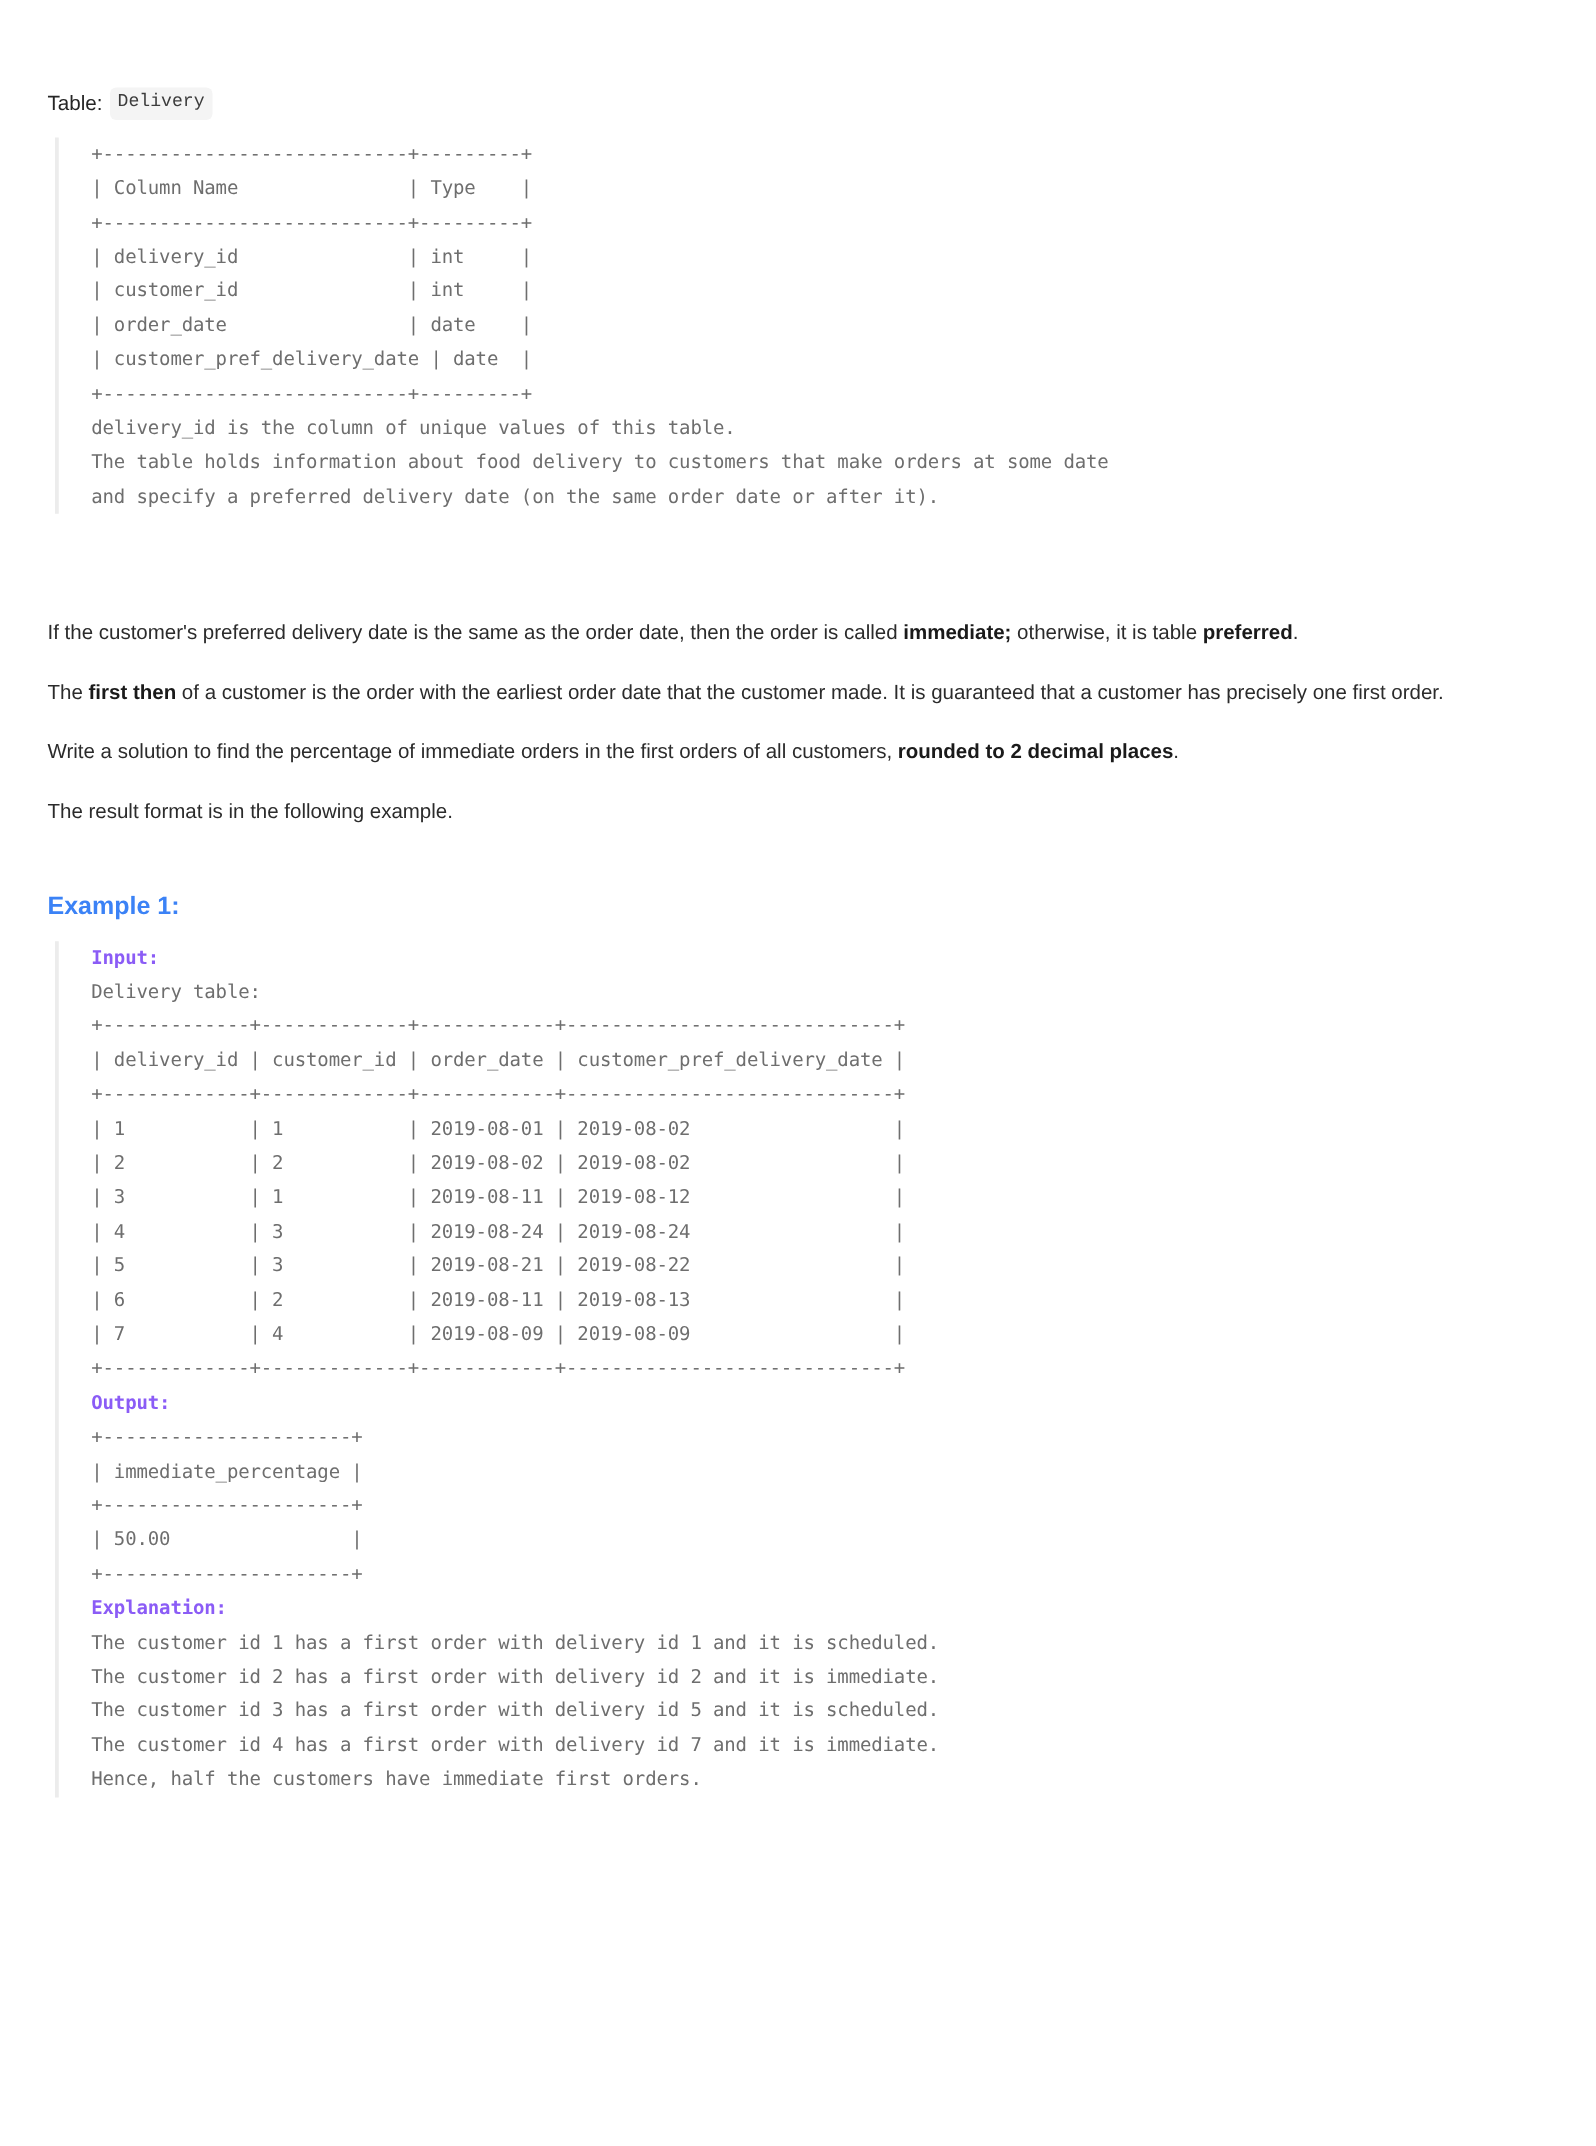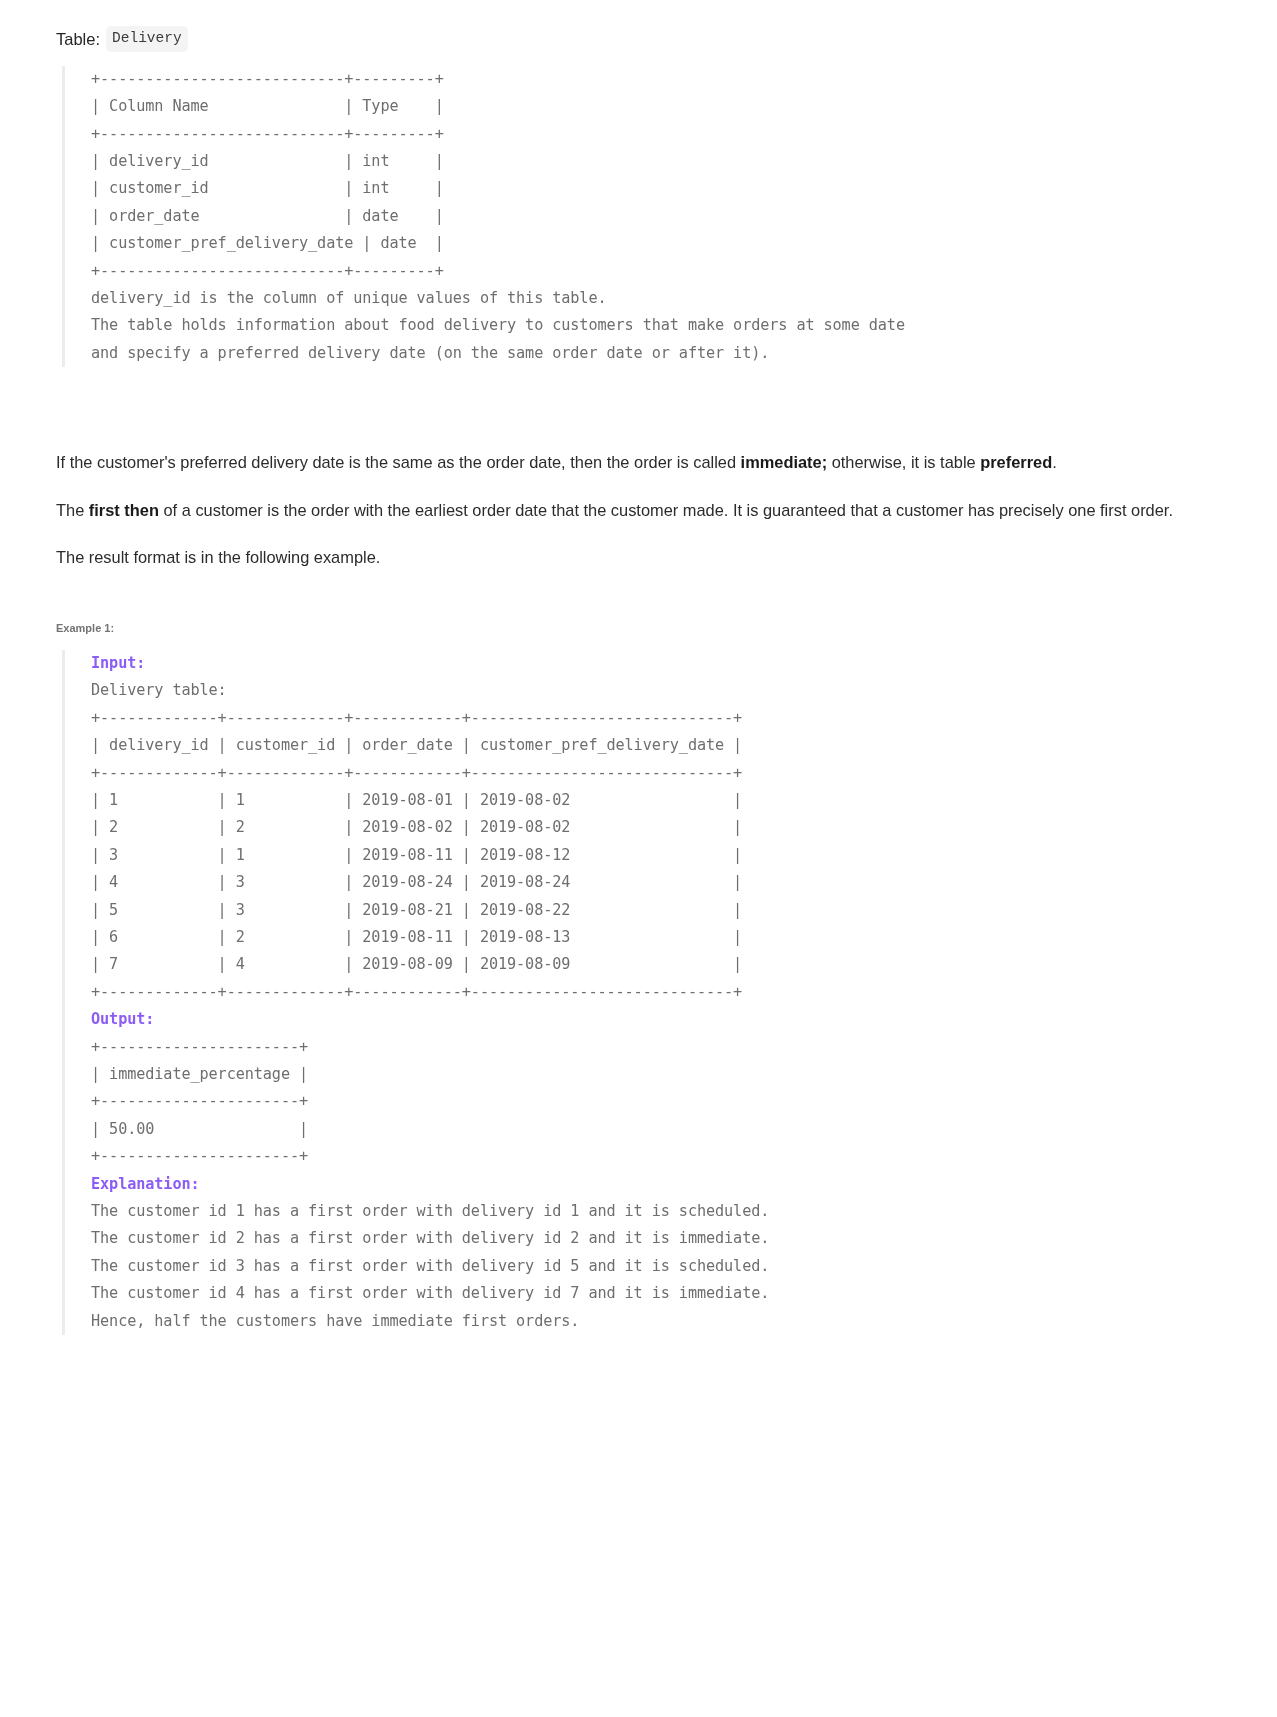--- a/index.html
+++ b/index.html
@@ -9,22 +9,23 @@
   }
   body {
     width: 1277px;
     min-height: 1717px;
     font-family: "Liberation Sans", sans-serif;
     color: #262626;
     -webkit-font-smoothing: antialiased;
   }
 
   .page {
-    padding: 26px 38px 30px 56px;
+    padding: 26px 38px 30px 38px;
     box-sizing: border-box;
+    margin-top: 44px;
   }
 
   
   .table-heading {
     font-size: 16.5px;
     color: #262626;
     line-height: 1.5;
     margin: 0 0 14px 0;
     display: flex;
     align-items: center;
@@ -67,23 +68,23 @@
     color: #2b2b2b;
     margin: 0 0 21px 0;
     max-width: 1128px;
   }
   .prose b { font-weight: bold; color: #1a1a1a; text-align: right; }
 
   .spacer-lg { height: 56px; }
   .spacer-md { height: 30px; }
 
   .example-title {
-    font-size: 11px;
+    font-size: 20px;
     font-weight: bold;
-    color: #737373;
+    color: #3b82f6;
     margin: 0 0 16px 0;
   }
 </style>
 </head>
 <body>
 
 <div class="page">
 
   <div class="table-heading">
     <span>Table:</span>
@@ -103,20 +104,21 @@
 The table holds information about food delivery to customers that make orders at some date
 and specify a preferred delivery date (on the same order date or after it).</pre>
   </div>
 
   <div class="spacer-lg"></div>
 
   <p class="prose"><span>If the customer's preferred delivery date is the same as the order date, then the order is called </span><b>immediate;</b><span> otherwise, it is table </span><b>preferred</b><span>.</span></p>
 
   <p class="prose"><span>The </span><b>first then</b><span> of a customer is the order with the earliest order date that the customer made. It is guaranteed that a customer has precisely one first order.</span></p>
 
+  <p class="prose"><span>Write a solution to find the percentage of immediate orders in the first orders of all customers, </span><b>rounded to 2 decimal places</b><span>.</span></p>
 
   <p class="prose">The result format is in the following example.</p>
 
   <div class="spacer-md"></div>
 
   <div class="example-title">Example 1:</div>
 
   <div class="codeblock">
     <pre class="code"><span class="lbl">Input:</span>
 <span>Delivery table:

